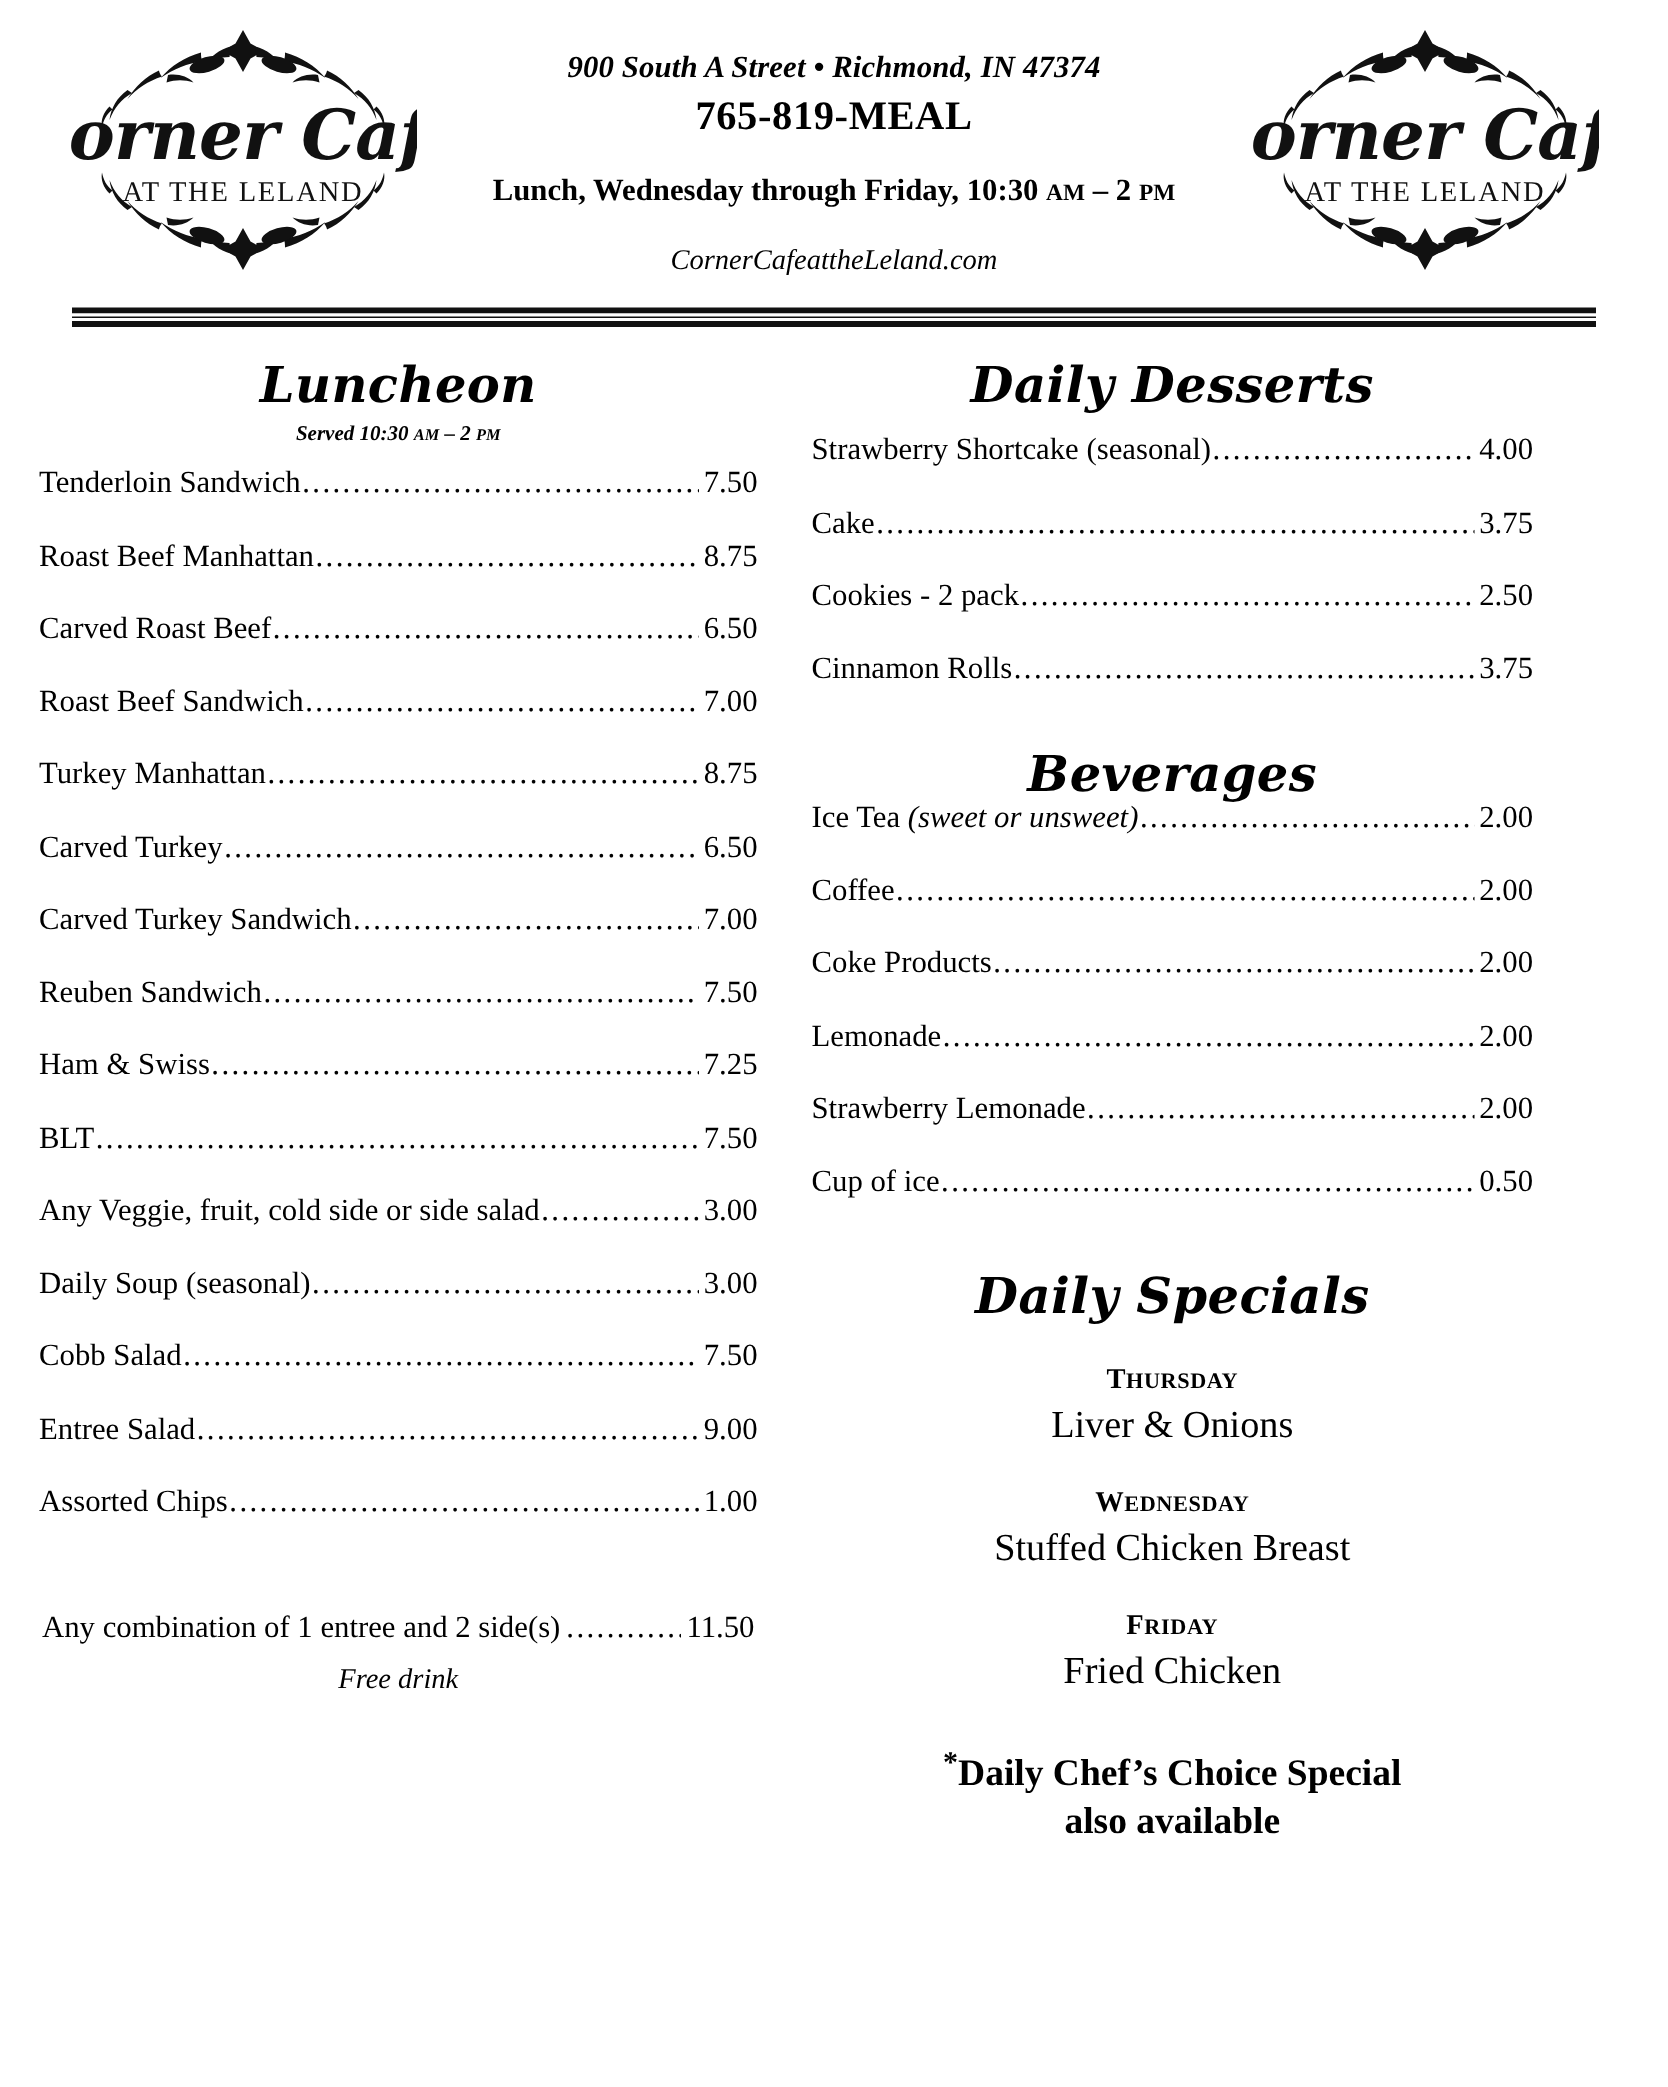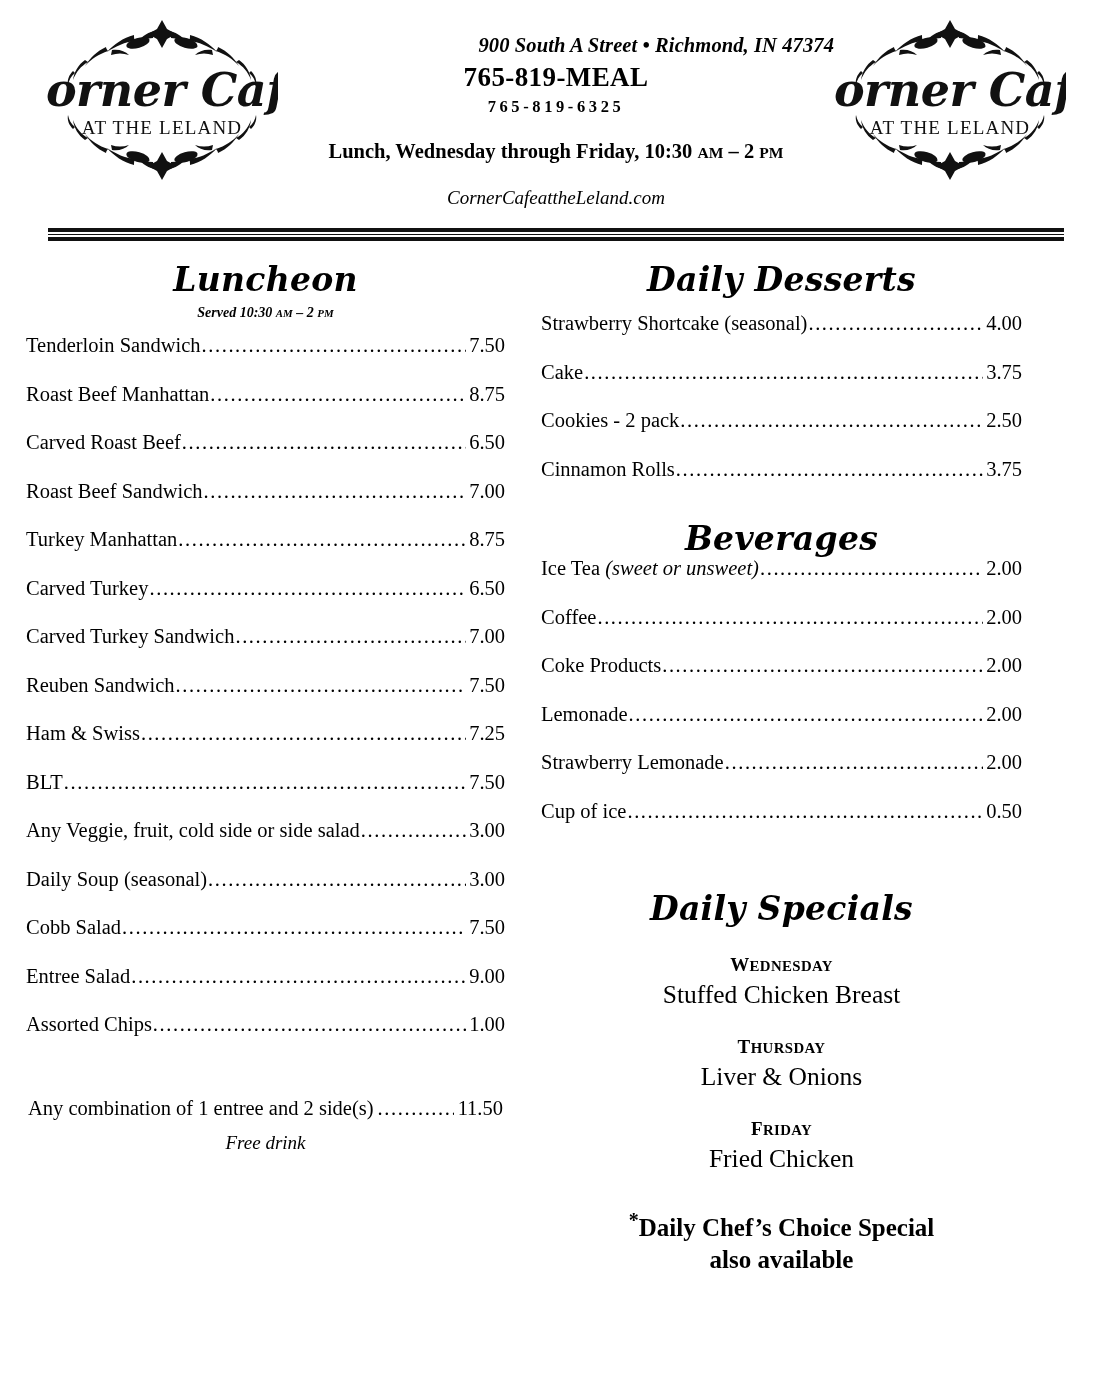--- a/index.html
+++ b/index.html
@@ -50,21 +50,20 @@
     flex: 1 1 auto;
     text-align: center;
     padding-top: 20px;
   }
   .addr {
     font-style: italic;
     font-weight: 700;
     font-size: 20.5px;
     letter-spacing: 0.1px;
     white-space: nowrap;
-    text-align: right;
   }
   .phone-word {
     font-weight: 700;
     font-size: 27px;
     letter-spacing: 0.4px;
     margin-top: 5px;
   }
   .phone-digits {
     font-weight: 700;
     font-size: 16.5px;
@@ -160,21 +159,21 @@
     margin: 0 4px;
   }
   .free-drink {
     text-align: center;
     font-style: italic;
     font-size: 19px;
     margin-top: 12px;
   }
 
   
-  .specials { margin-top: 68px; text-align: center; }
+  .specials { margin-top: 46px; text-align: center; }
   .specials .section-title { font-size: 33px; }
   .spec-block { margin-top: 26px; }
   .spec-day {
     font-weight: 700;
     font-size: 19px;
     letter-spacing: 0.4px;
   }
   .spec-day .sc { font-size: 0.78em; }
   .spec-dish {
     font-size: 25.5px;
@@ -235,21 +234,20 @@
         <path d="M166 36 c-7 -1 -13 1 -17 5 c6 -2 12 -2 18 0z"></path>
       </g>
       <text class="logo-script" x="116" y="92" text-anchor="middle" fill="#111111">Corner Café</text>
       <text class="logo-sub" x="116" y="120" text-anchor="middle" fill="#111111">AT THE LELAND</text>
     </svg>
   </div>
 
   <div class="header-center">
     <div class="addr">900 South A Street  •  Richmond, IN 47374</div>
     <div class="phone-word">765-819-MEAL</div>
-    <div class="phone-digits">765-819-6325</div>
     <div class="hours"><span>Lunch, Wednesday through Friday, 10:30 </span><span class="sc">AM</span><span> – 2 </span><span class="sc">PM</span></div>
     <div class="website">CornerCafeattheLeland.com</div>
   </div>
 
   <div class="logo">
     <svg viewBox="0 0 232 172" xmlns="http://www.w3.org/2000/svg">
       <g fill="#111111">
         <path d="M116 6 l5 9 9 5 -9 5 -5 9 -5 -9 -9 -5 9 -5z"></path>
         <path d="M108 17 c-8 2 -14 7 -18 13 c5 -4 11 -6 17 -6 z"></path>
         <path d="M124 17 c8 2 14 7 18 13 c-5 -4 -11 -6 -17 -6 z"></path>
@@ -447,26 +445,26 @@
           <span class="nm">Cup of ice</span>
           <span class="lead">.........................................................................................................................................................</span>
           <span class="pr">0.50</span>
         </div>
       </div>
 
     <div class="specials">
       <div class="section-title">Daily Specials</div>
       <div id="specials-list">
           <div class="spec-block">
+            <div class="spec-day"><span>T</span><span class="sc">HURSDAY</span></div>
+            <div class="spec-dish">Liver &amp; Onions</div>
+          </div>
+          <div class="spec-block">
             <div class="spec-day"><span>W</span><span class="sc">EDNESDAY</span></div>
             <div class="spec-dish">Stuffed Chicken Breast</div>
-          </div>
-          <div class="spec-block">
-            <div class="spec-day"><span>T</span><span class="sc">HURSDAY</span></div>
-            <div class="spec-dish">Liver &amp; Onions</div>
           </div>
           <div class="spec-block">
             <div class="spec-day"><span>F</span><span class="sc">RIDAY</span></div>
             <div class="spec-dish">Fried Chicken</div>
           </div>
         </div>
       <div class="chef-note">
         <span class="star">*</span><span>Daily Chef’s Choice Special</span><br>
         <span>also available</span>
       </div>

